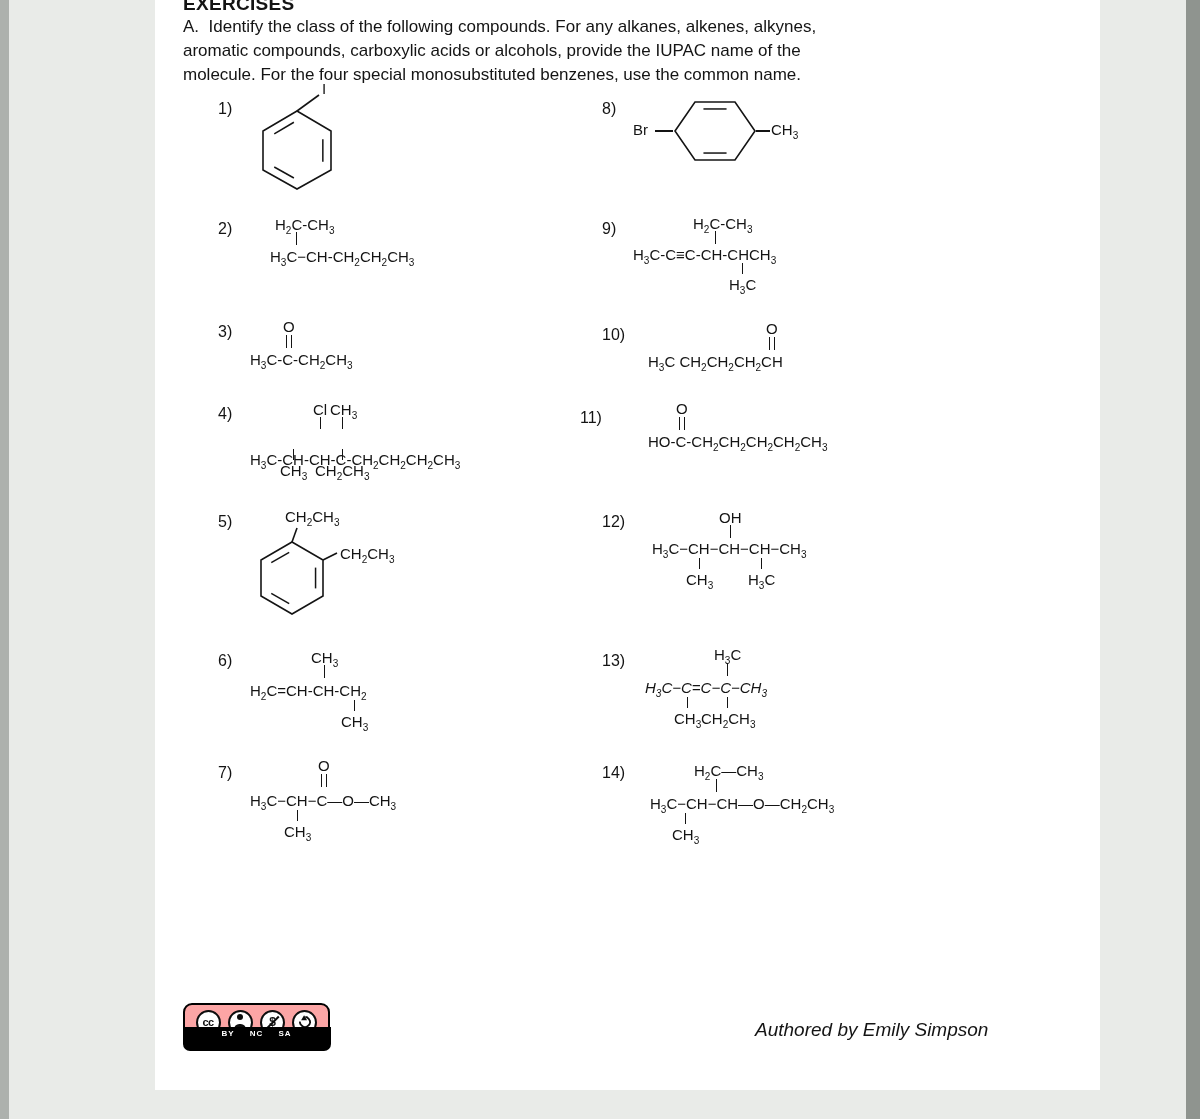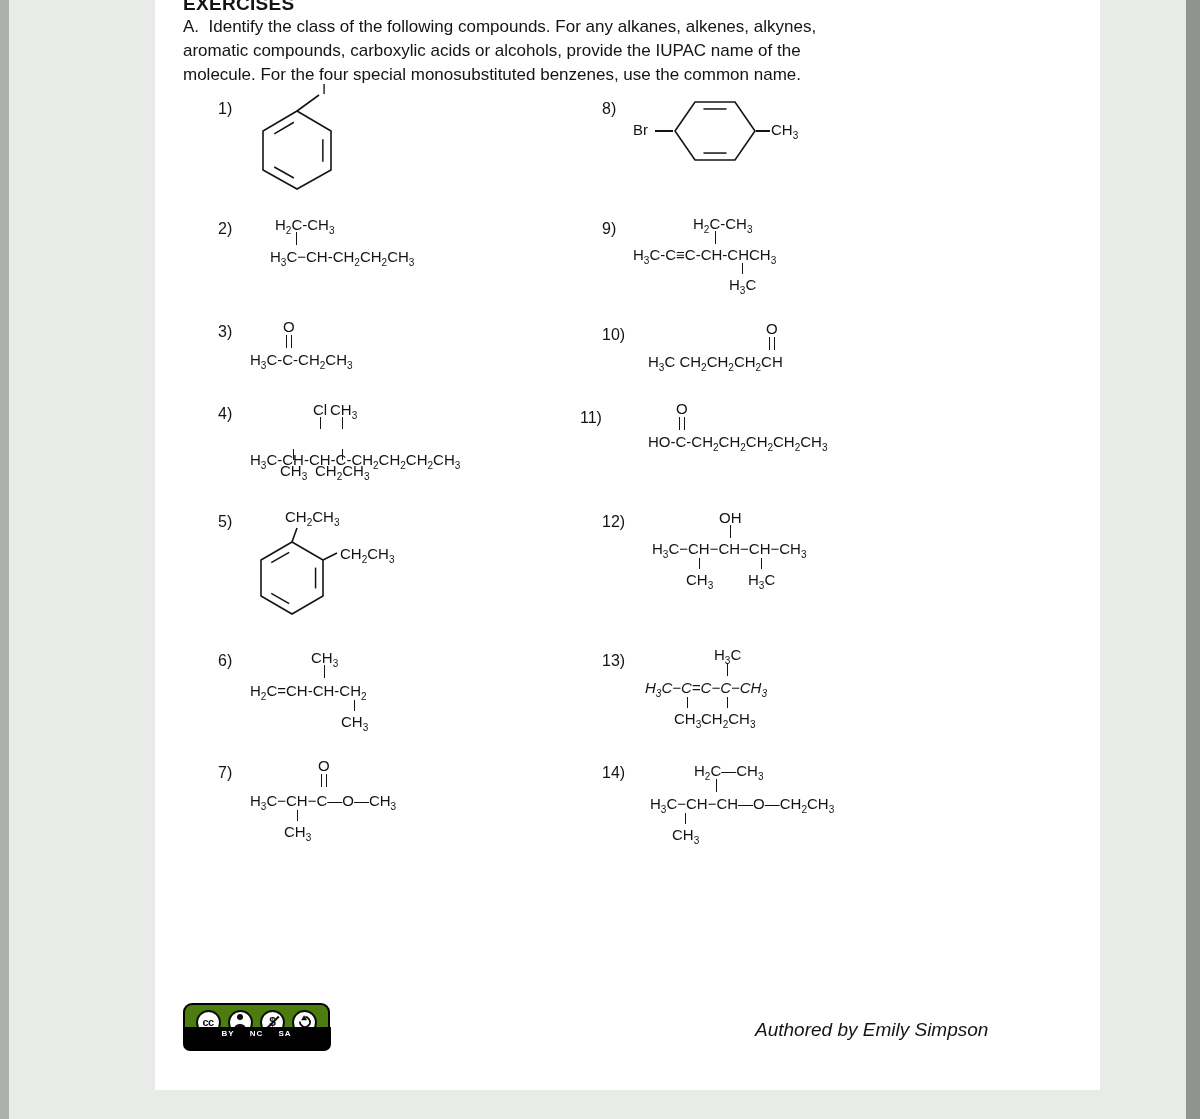--- a/index.html
+++ b/index.html
@@ -20,21 +20,21 @@
   .frag { position:absolute; font-size:15px; white-space:pre; }
   .frag sub { font-size:10px; line-height:0; }
   .vbond { position:absolute; width:1.4px; background:#141414; }
   .dbond { position:absolute; width:5.5px; border-left:1.4px solid #141414; border-right:1.4px solid #141414; }
   .bline { position:absolute; height:1.5px; background:#141414; transform-origin:left center; }
   .ring  { position:absolute; }
 
   
   .cc-badge {
     position:absolute; left:28px; top:1003px; width:147px; height:47px;
-    background:#4d7c0f; border:2.5px solid #000; border-radius:9px;
+    background:#fca5a5; border:2.5px solid #000; border-radius:9px;
   }
   .cc-icons { position:absolute; left:0; top:2px; width:100%; height:30px;
     display:flex; align-items:center; justify-content:space-around; padding:0 7px; }
   .cc-circle { position:relative; width:25px; height:25px; border:2.5px solid #0d0d0d; border-radius:50%;
     display:flex; align-items:center; justify-content:center; background:#fff; }
   .cc-text { font-size:11px; font-weight:bold; letter-spacing:-.5px; line-height:1; }
   .person { position:relative; width:100%; height:100%; display:block; }
   .person::before { content:""; position:absolute; left:50%; top:2px; transform:translateX(-50%);
     width:6px; height:6px; border-radius:50%; background:#0d0d0d; }
   .person::after { content:""; position:absolute; left:50%; bottom:2px; transform:translateX(-50%);

